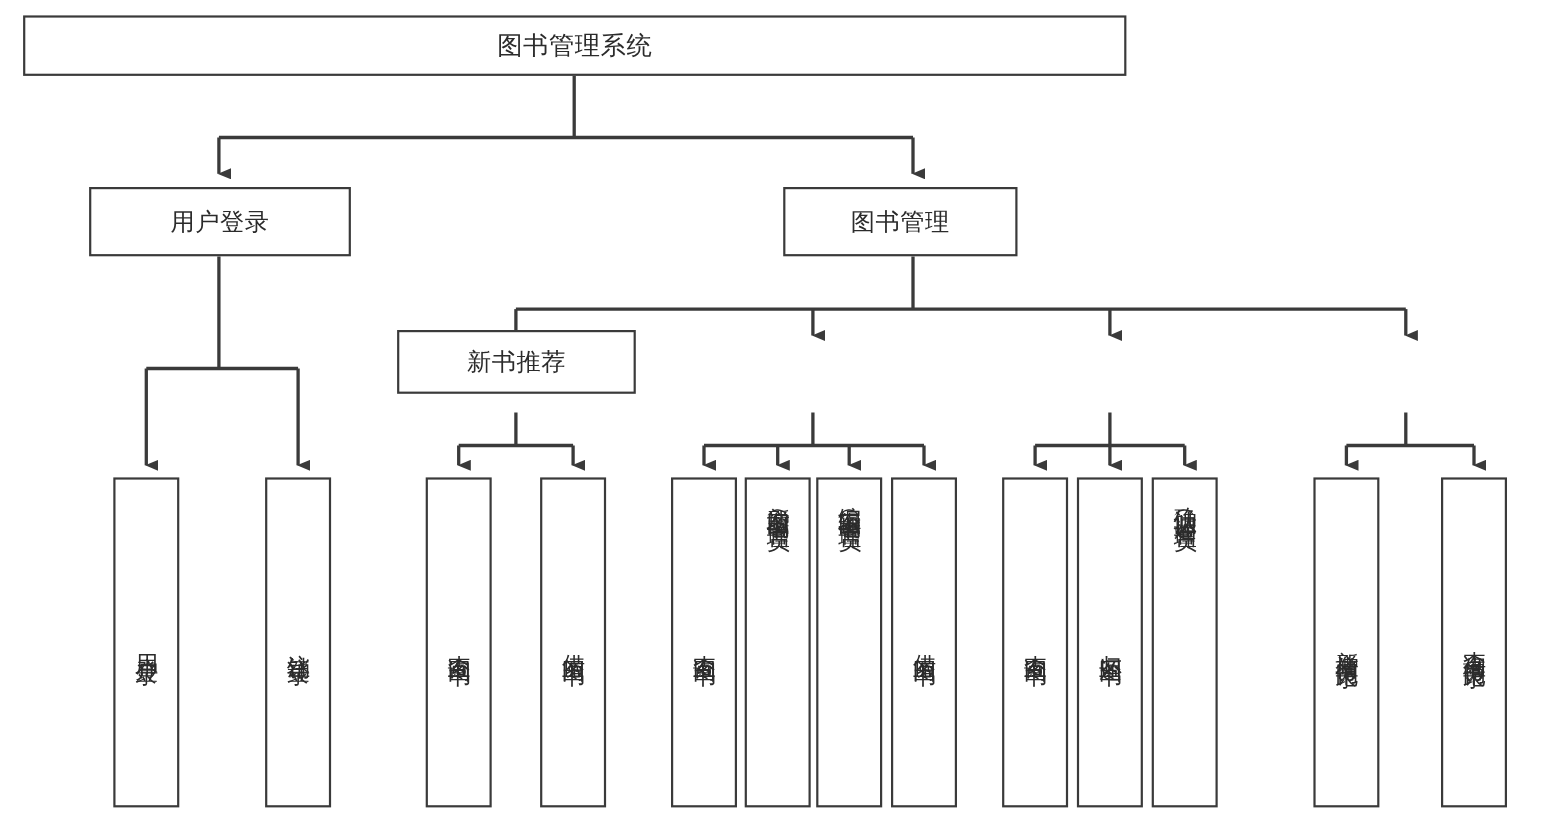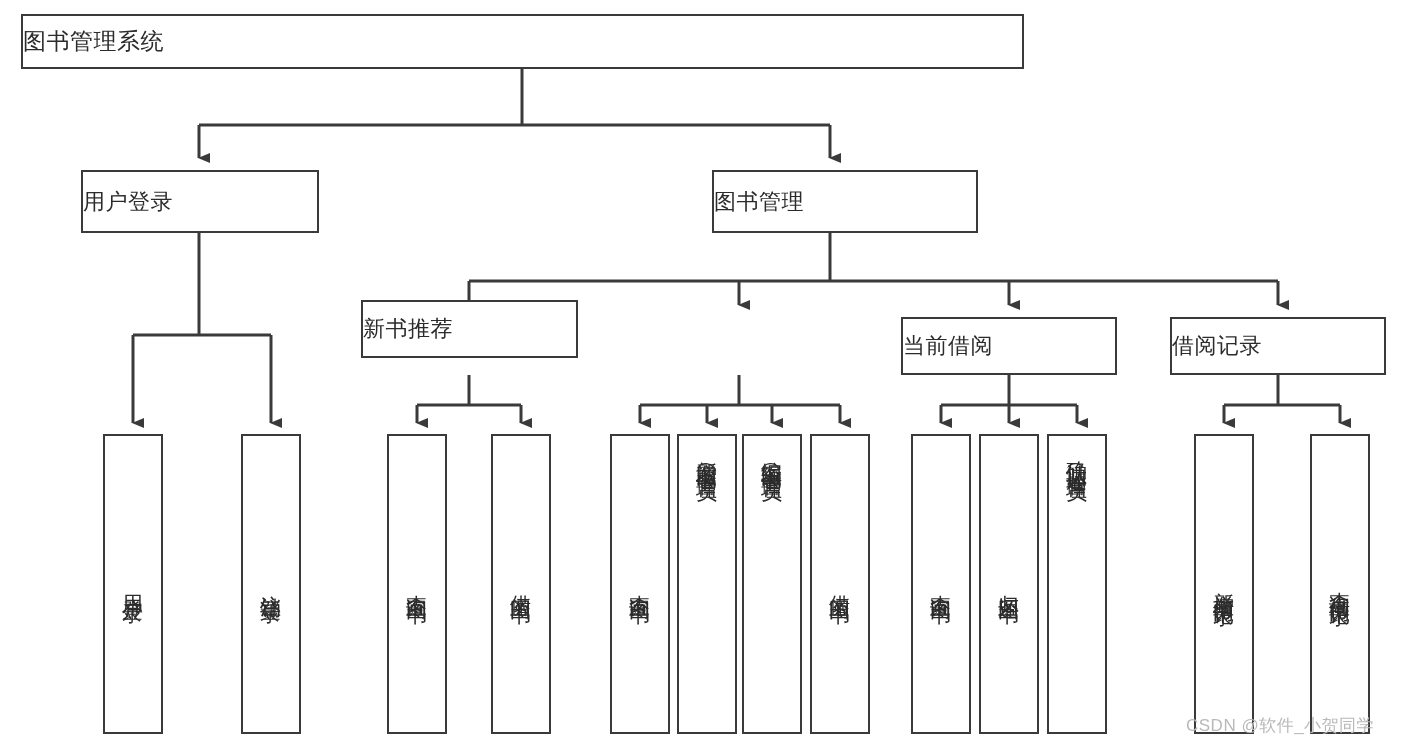--- a/index.html
+++ b/index.html
@@ -27,20 +27,21 @@
     height: 747px;
     pointer-events: none;
   }
   .node {
     position: absolute;
     box-sizing: border-box;
     border: 2.5px solid #3a3a3a;
     background: #ffffff;
     display: flex;
     align-items: center;
+    justify-content: center;
     color: #2b2b2b;
   }
   .node-label {
     display: block;
     text-align: center;
     line-height: 1.18;
     white-space: nowrap;
   }
   
   .node.horiz .node-label {
@@ -138,33 +139,27 @@
     </g>
   </svg>
 
   <div id="node-root" class="node horiz" style="left:21px; top:14px; width:1003px; height:55px;">
     <span class="node-label">图书管理系统</span>
   </div>
 
   <div class="node horiz" style="left:81px; top:170px; width:238px; height:63px;">
     <span class="node-label">用户登录</span>
   </div>
-  <div class="node horiz" style="left:712px; top:170px; width:266px; height:63px;">
+  <div class="node horiz" style="left:712px; top:170px; width:213px; height:63px;">
     <span class="node-label">图书管理</span>
   </div>
 
   <div class="node horiz" style="left:361px; top:300px; width:217px; height:58px;">
     <span class="node-label">新书推荐</span>
   </div>
-  <div class="node horiz" style="left:901px; top:317px; width:216px; height:58px;">
-    <span class="node-label">当前借阅</span>
-  </div>
-  <div class="node horiz" style="left:1170px; top:317px; width:216px; height:58px;">
-    <span class="node-label">借阅记录</span>
-  </div>
 
   <div class="node vert centered" style="left:103px; top:434px; width:60px; height:300px;">
     <span class="node-label">用户登录</span>
   </div>
   <div class="node vert centered" style="left:241px; top:434px; width:60px; height:300px;">
     <span class="node-label">注销登录</span>
   </div>
 
   <div class="node vert centered" style="left:387px; top:434px; width:60px; height:300px;">
     <span class="node-label">查询图书</span>
@@ -196,15 +191,14 @@
     <span class="node-label">确认归还（管理员）</span>
   </div>
 
   <div class="node vert centered" style="left:1194px; top:434px; width:60px; height:300px;">
     <span class="node-label">新增借阅记录</span>
   </div>
   <div class="node vert centered" style="left:1310px; top:434px; width:60px; height:300px;">
     <span class="node-label">查询借阅记录</span>
   </div>
 
-  <div id="watermark">CSDN @软件_小贺同学</div>
 
 </div>
 
 </body></html>

